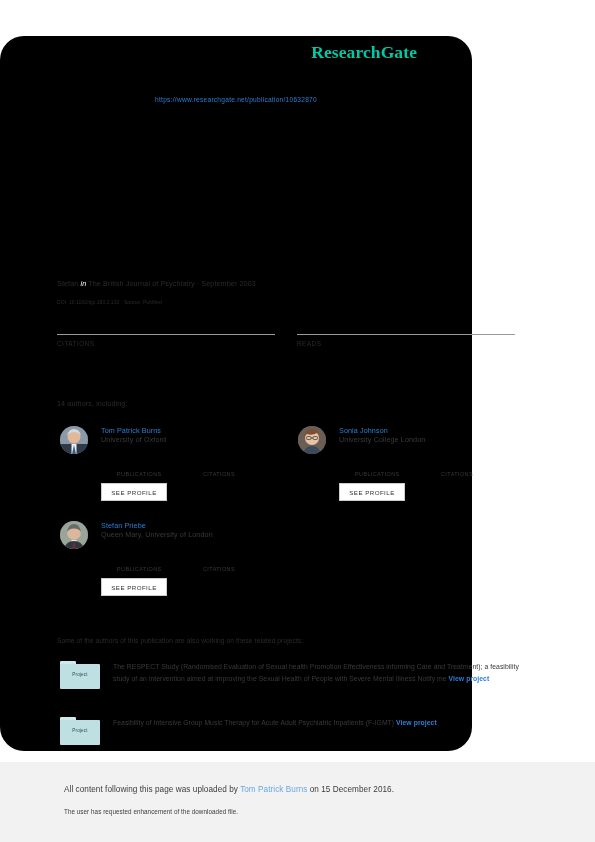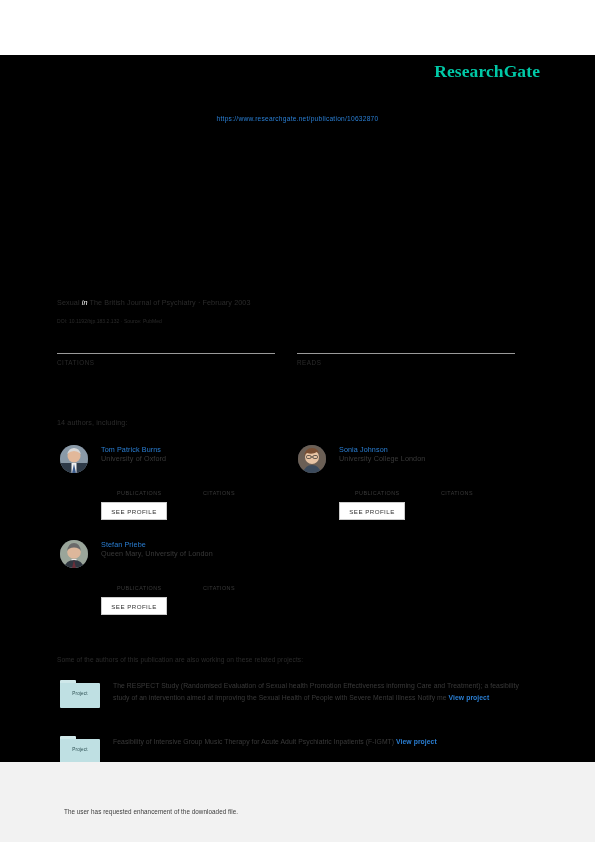--- a/index.html
+++ b/index.html
@@ -19,23 +19,24 @@
   .top-strip {
     position: absolute;
     left: 0; top: 0;
     width: 595px; height: 47px;
     background: #ffffff;
   }
 
   
   .dark-region {
     position: absolute;
-    left: 0; top: 55px;
-    width: 595px; height: 715px;
+    left: 0; top: 36px;
+    width: 472px; height: 715px;
     background: #000000;
+    border-radius: 24px;
   }
 
   .brand {
     position: absolute;
     right: 55px; top: 6px;
     font-family: "Liberation Serif", serif;
     font-size: 17.5px;
     font-weight: bold;
     color: #00c9a7;
     letter-spacing: 0.1px;
@@ -259,23 +260,23 @@
 
 <div class="dark-region">
 
   <div class="brand">ResearchGate</div>
 
   <a class="pub-url" href="#">https://www.researchgate.net/publication/10632870</a>
 
   <div class="article-title"></div>
 
   <div class="article-type">
-    <span>Sexual</span>
+    <span>Stefan</span>
     <span class="italic">in</span>
-    <span>The British Journal of Psychiatry · February 2003</span>
+    <span>The British Journal of Psychiatry · September 2003</span>
   </div>
 
   <div class="article-doi">DOI: 10.1192/bjp.183.2.132 · Source: PubMed</div>
 
   <div class="metrics">
     <div class="metric-col left">
       <div class="metric-value"></div>
       <div class="metric-rule"></div>
       <div class="metric-label">CITATIONS</div>
     </div>
@@ -393,14 +394,17 @@
       <div class="folder-label">Project</div>
     </div>
     <div class="project-text">
       <span>Feasibility of Intensive Group Music Therapy for Acute Adult Psychiatric Inpatients (F-IGMT) </span><a class="view-link" href="#">View project</a>
     </div>
   </div>
 
 </div>
 
 <div class="footer-region">
+  <div class="footer-line1">
+    <span>All content following this page was uploaded by </span><a class="author-link" href="#">Tom Patrick Burns</a><span> on 15 December 2016.</span>
+  </div>
   <div class="footer-line2">The user has requested enhancement of the downloaded file.</div>
 </div>
 
 </body></html>

